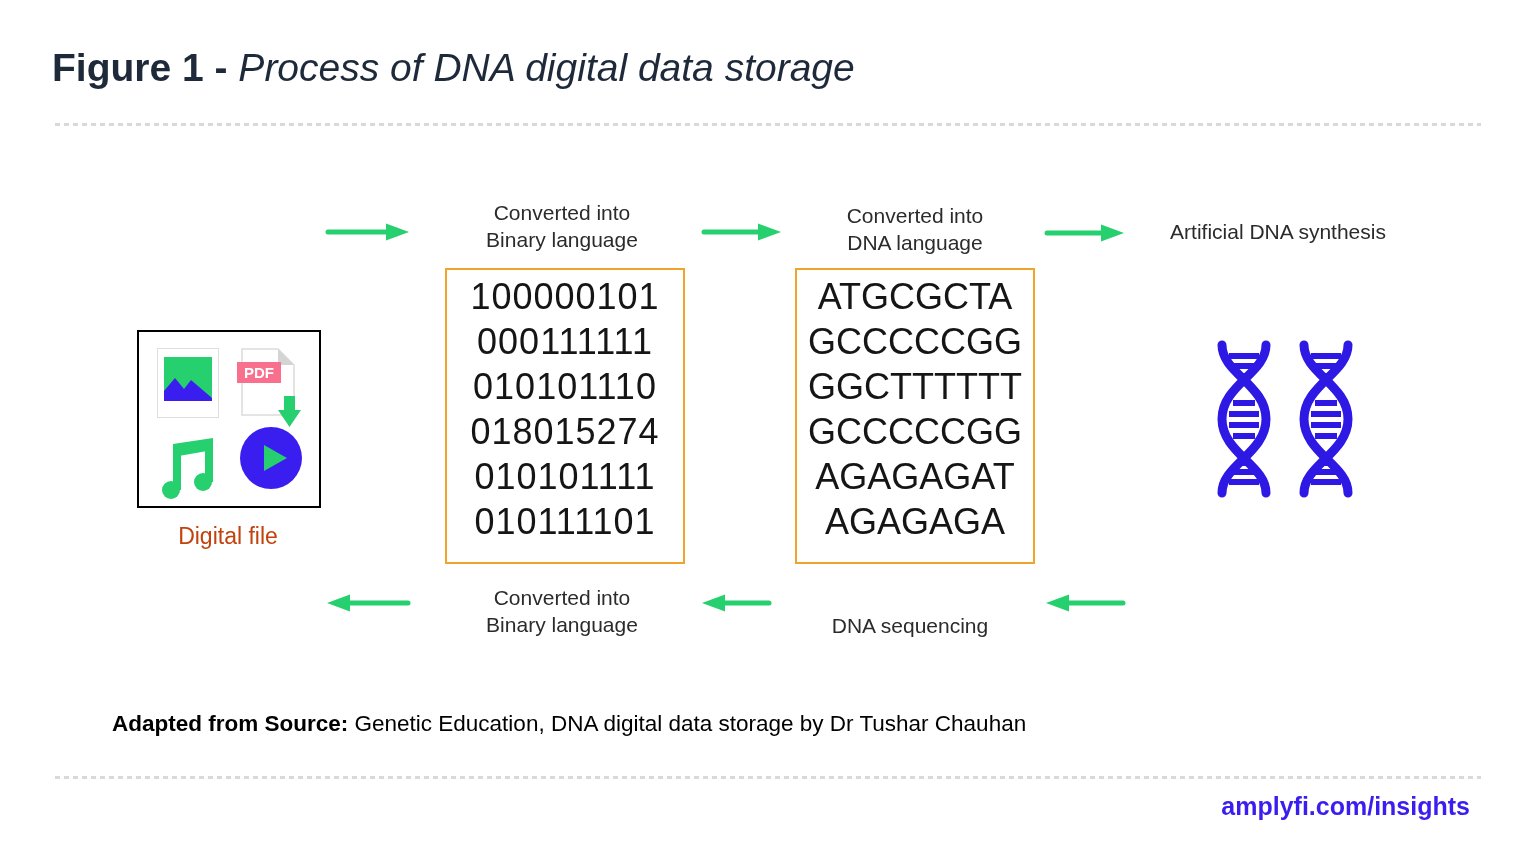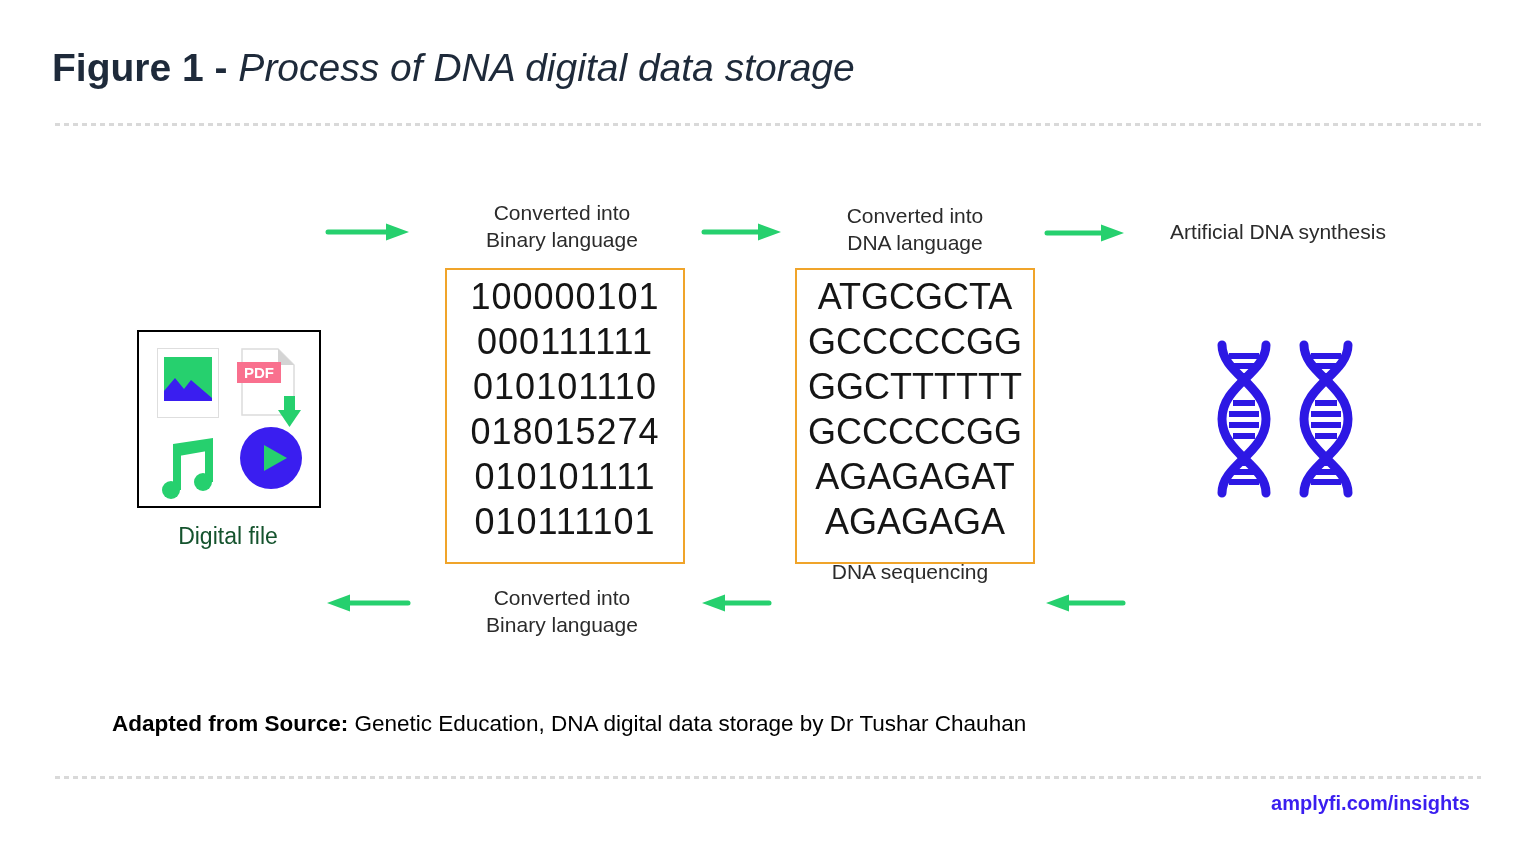--- a/index.html
+++ b/index.html
@@ -23,21 +23,21 @@
   }
   .divider-top { top: 123px; }
   .divider-bottom { top: 776px; }
 
   
   .flow-label { font-size: 21px; line-height: 27px; color: #2b2b2b; text-align: center; }
   .lbl-conv-binary-top { left: 442px; top 199px; width: 240px; top: 199px; }
   .lbl-conv-dna-top    { left: 795px; top: 202px; width: 240px; }
   .lbl-artificial      { left: 1128px; top: 218px; width: 300px; }
   .lbl-conv-binary-bot { left: 442px; top: 584px; width: 240px; }
-  .lbl-dna-seq         { left: 790px; top: 558px; width: 240px; }
+  .lbl-dna-seq         { left: 790px; top: 612px; width: 240px; }
 
   
   .arrow { display: block; }
   .arrow line { stroke: #26d06e; stroke-width: 5; stroke-linecap: round; }
   .arrow polygon { fill: #26d06e; }
   .flip { transform: scaleX(-1); }
   .arr-t1 { left: 325px; top: 222px; }
   .arr-t2 { left: 701px; top: 222px; }
   .arr-t3 { left: 1044px; top: 223px; }
   .arr-b1 { left: 325px; top: 593px; }
@@ -58,32 +58,32 @@
   
   .file-card {
     left: 137px; top: 330px; width: 184px; height: 178px;
     border: 2px solid #000000; background: #ffffff;
   }
   .file-card .sub { position: absolute; }
   .img-icon  { left: 18px; top: 16px; }
   .pdf-icon  { left: 98px; top: 16px; }
   .note-icon { left: 20px; top: 106px; }
   .play-icon { left: 101px; top: 95px; }
-  .digital-file-label { left: 78px; top: 523px; width: 300px; text-align: center; font-size: 23px; color: #14532d; }
+  .digital-file-label { left: 78px; top: 523px; width: 300px; text-align: center; font-size: 23px; color: #c2410c; }
 
   
   .helix-wrap { left: 1211px; top: 336px; width: 150px; height: 166px; display: flex; gap: 16px; }
   .helix path.strand { stroke: #2d18e4; stroke-width: 9; fill: none; stroke-linecap: round; }
   .helix line.rung { stroke: #2d18e4; stroke-width: 6; }
 
   
   .source { left: 112px; top: 711px; font-size: 22.5px; color: #000000; white-space: nowrap; text-align: center; }
   .source .s-bold { font-weight: 700; }
   .footer-link {
-    right: 66px; top: 792px; font-size: 20px; font-weight: 700;
+    right: 66px; top: 792px; font-size: 25px; font-weight: 700;
     color: #3a1ef0; text-decoration: none; white-space: nowrap;
   }
 </style>
 </head>
 <body>
 
 <div class="abs title">
   <span class="t-bold">Figure 1 -</span><span class="t-italic"> Process of DNA digital data storage</span>
 </div>
 

